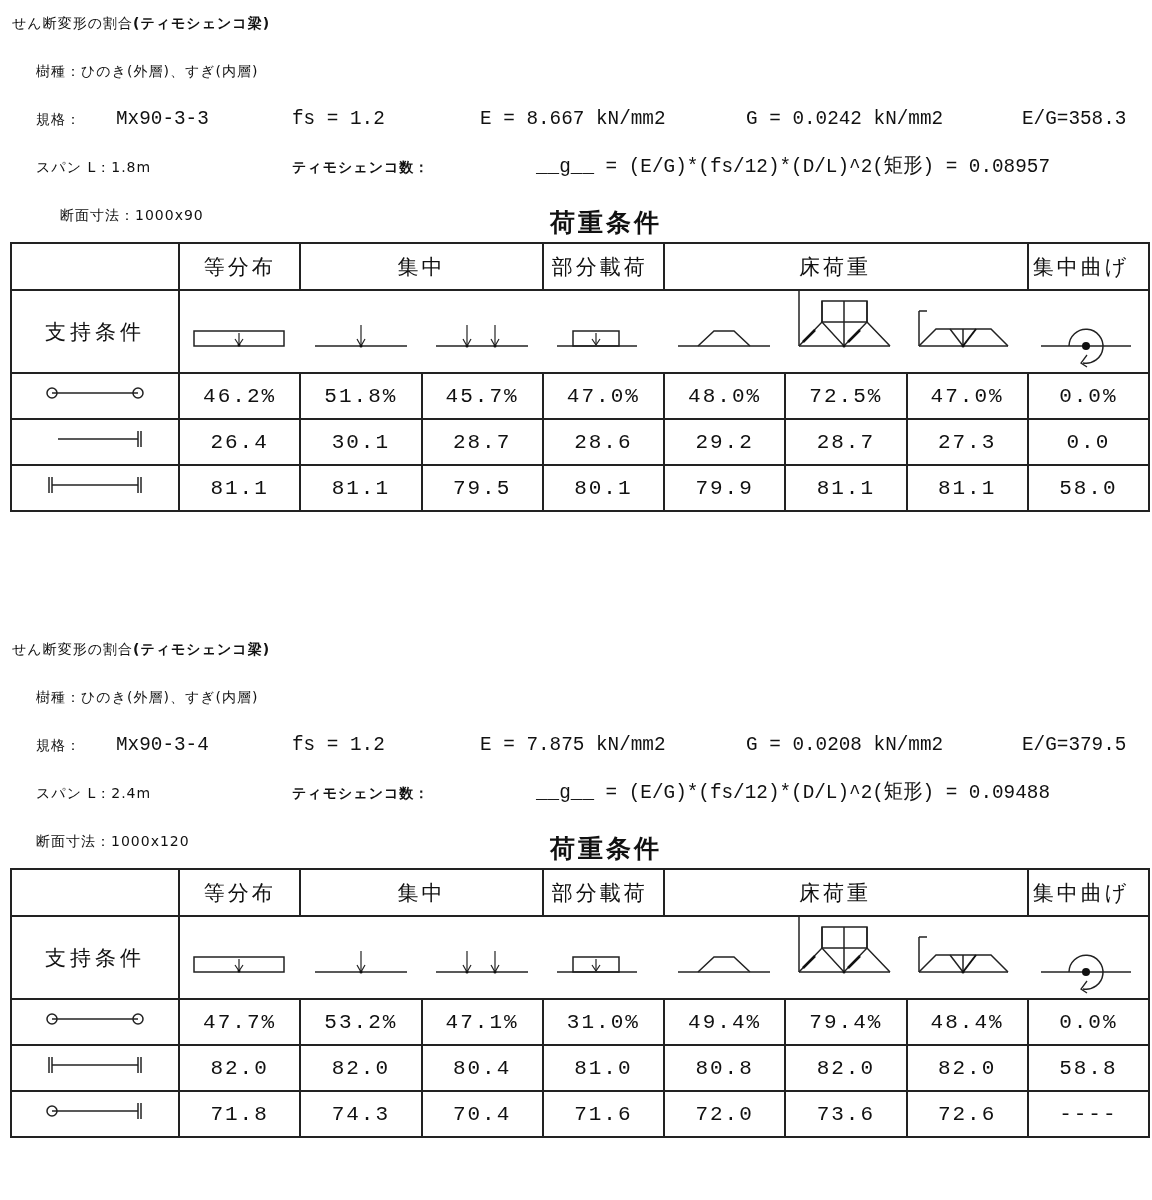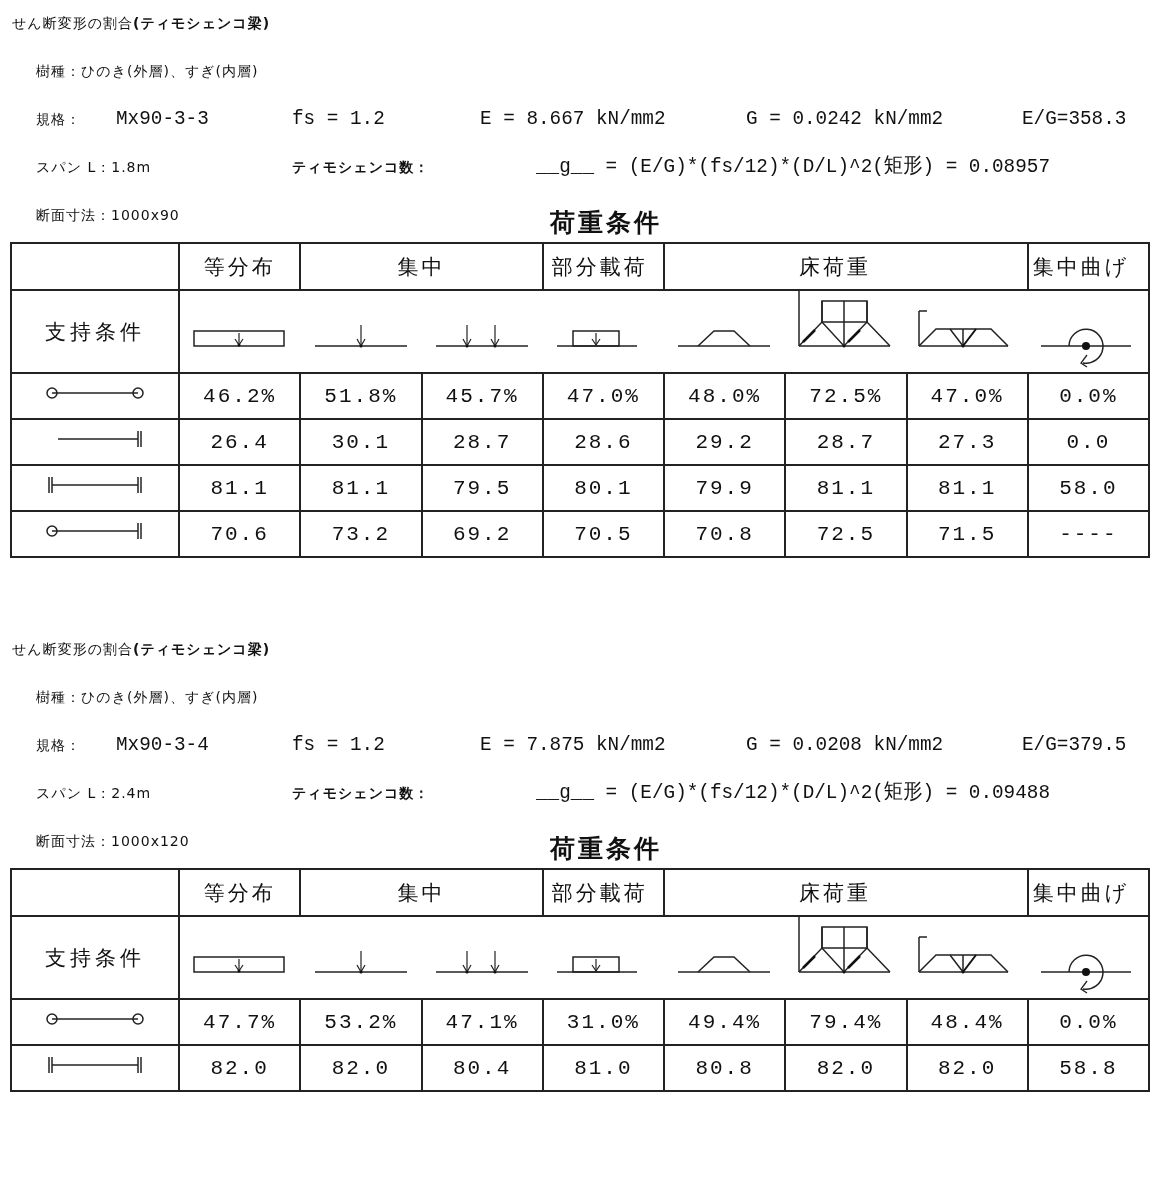--- a/index.html
+++ b/index.html
@@ -31,21 +31,21 @@
   <div class="line t-ind" style="top:58px;">樹種：ひのき(外層)、すぎ(内層)</div>
   <div class="line t-ind" style="top:106px;">規格：</div>
   <div class="line mono" style="top:106px;left:116px;">Mx90-3-3</div>
   <div class="line mono" style="top:106px;left:292px;">fs = 1.2</div>
   <div class="line mono" style="top:106px;left:480px;">E = 8.667 kN/mm2</div>
   <div class="line mono" style="top:106px;left:746px;">G = 0.0242 kN/mm2</div>
   <div class="line mono" style="top:106px;left:1022px;">E/G=358.3</div>
   <div class="line t-ind" style="top:154px;">スパン L：1.8m</div>
   <div class="line bold" style="top:154px;left:292px;">ティモシェンコ数：</div>
   <div class="line mono" style="top:154px;left:536px;">__g__ = (E/G)*(fs/12)*(D/L)^2(矩形) = 0.08957</div>
-  <div class="line t-ind" style="top:202px;">断面寸法：1000x90</div>
+  <div class="line t-ind" style="top:202px;margin-left:24px;">断面寸法：1000x90</div>
   <div class="loadhdr" style="top:206px;left:550px;">荷重条件</div>
 
   <table class="res" style="top:242px;">
     <colgroup>
         <col style="width:168px">
         <col style="width:121px">
         <col style="width:121px">
         <col style="width:121px">
         <col style="width:121px">
         <col style="width:121px">
@@ -190,36 +190,20 @@
     <td class="val">81.1</td>
     <td class="val">81.1</td>
     <td class="val">79.5</td>
     <td class="val">80.1</td>
     <td class="val">79.9</td>
     <td class="val">81.1</td>
     <td class="val">81.1</td>
     <td class="val">58.0</td>
   </tr>
 
-  <tr>
-    <td class="val sup"><svg width="110" height="20">
-              <circle cx="12" cy="10" r="5" fill="none" stroke="#222" stroke-width="1.5"></circle>
-              <line x1="12" y1="10" x2="98" y2="10" stroke="#222" stroke-width="1.5"></line>
-              <line x1="98" y1="2" x2="98" y2="18" stroke="#222" stroke-width="1.5"></line>
-              <line x1="101" y1="2" x2="101" y2="18" stroke="#222" stroke-width="1.5"></line>
-            </svg></td>
-    <td class="val">70.6</td>
-    <td class="val">73.2</td>
-    <td class="val">69.2</td>
-    <td class="val">70.5</td>
-    <td class="val">70.8</td>
-    <td class="val">72.5</td>
-    <td class="val">71.5</td>
-    <td class="val">----</td>
-  </tr>
 </tbody>
   </table>
 </div>
 <div id="sec1" class="block" style="top:626px;">
   <div class="line t-title" style="top:10px;"><span>せん断変形の割合</span><span class="bold">(ティモシェンコ梁)</span></div>
   <div class="line t-ind" style="top:58px;">樹種：ひのき(外層)、すぎ(内層)</div>
   <div class="line t-ind" style="top:106px;">規格：</div>
   <div class="line mono" style="top:106px;left:116px;">Mx90-3-4</div>
   <div class="line mono" style="top:106px;left:292px;">fs = 1.2</div>
   <div class="line mono" style="top:106px;left:480px;">E = 7.875 kN/mm2</div>
@@ -365,15 +349,31 @@
     <td class="val">82.0</td>
     <td class="val">82.0</td>
     <td class="val">80.4</td>
     <td class="val">81.0</td>
     <td class="val">80.8</td>
     <td class="val">82.0</td>
     <td class="val">82.0</td>
     <td class="val">58.8</td>
   </tr>
 
+  <tr>
+    <td class="val sup"><svg width="110" height="20">
+              <circle cx="12" cy="10" r="5" fill="none" stroke="#222" stroke-width="1.5"></circle>
+              <line x1="12" y1="10" x2="98" y2="10" stroke="#222" stroke-width="1.5"></line>
+              <line x1="98" y1="2" x2="98" y2="18" stroke="#222" stroke-width="1.5"></line>
+              <line x1="101" y1="2" x2="101" y2="18" stroke="#222" stroke-width="1.5"></line>
+            </svg></td>
+    <td class="val">71.8</td>
+    <td class="val">74.3</td>
+    <td class="val">70.4</td>
+    <td class="val">71.6</td>
+    <td class="val">72.0</td>
+    <td class="val">73.6</td>
+    <td class="val">72.6</td>
+    <td class="val">----</td>
+  </tr>
 </tbody>
   </table>
 </div>
 
 </body></html>

